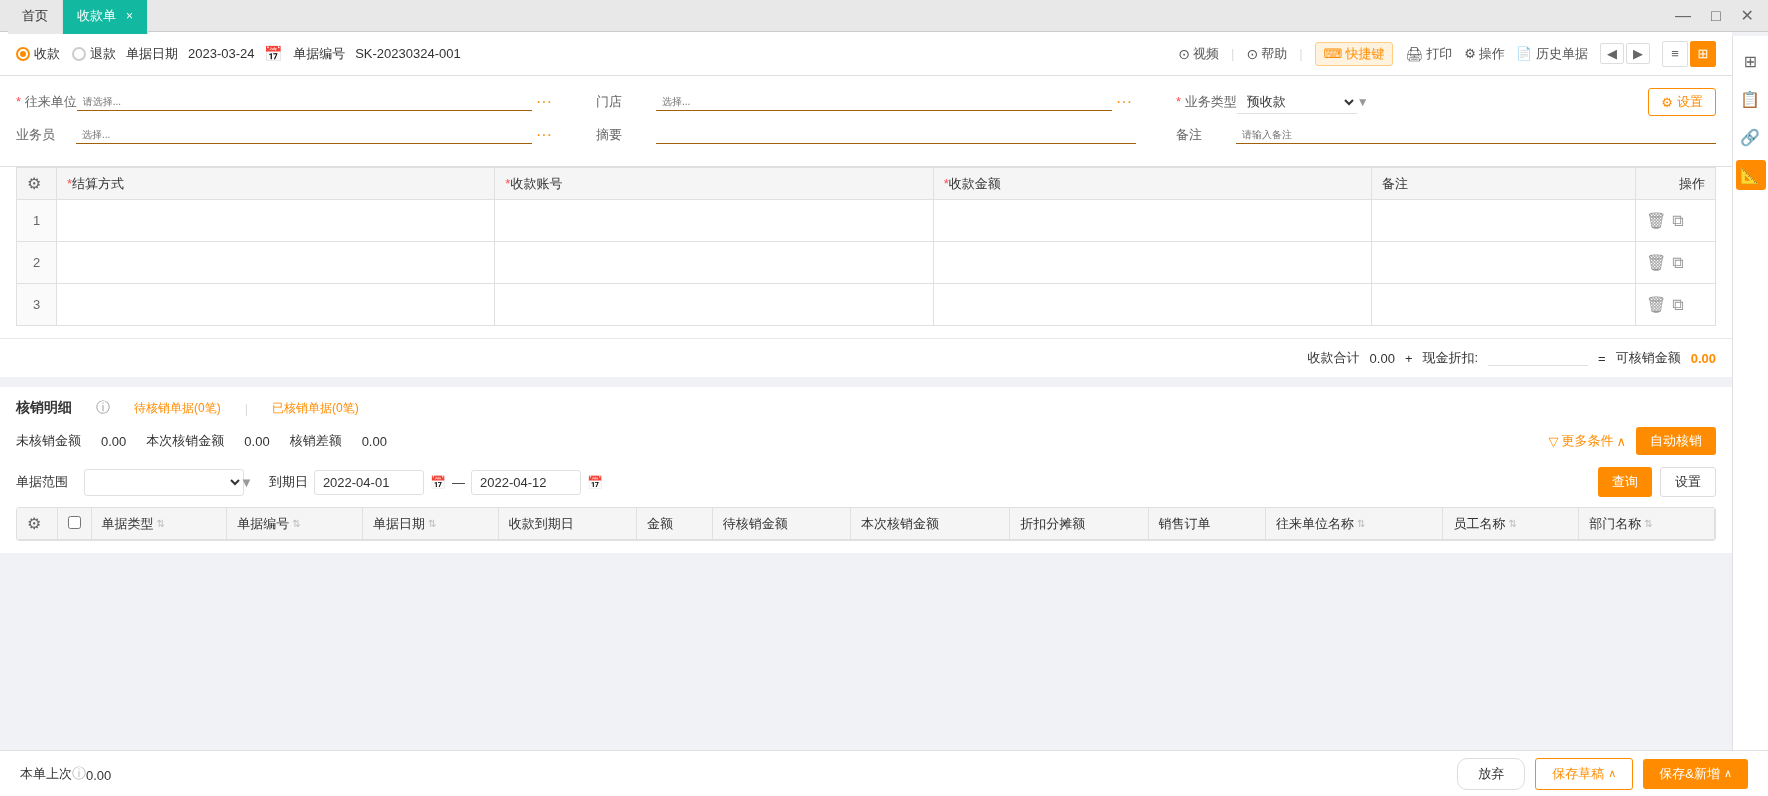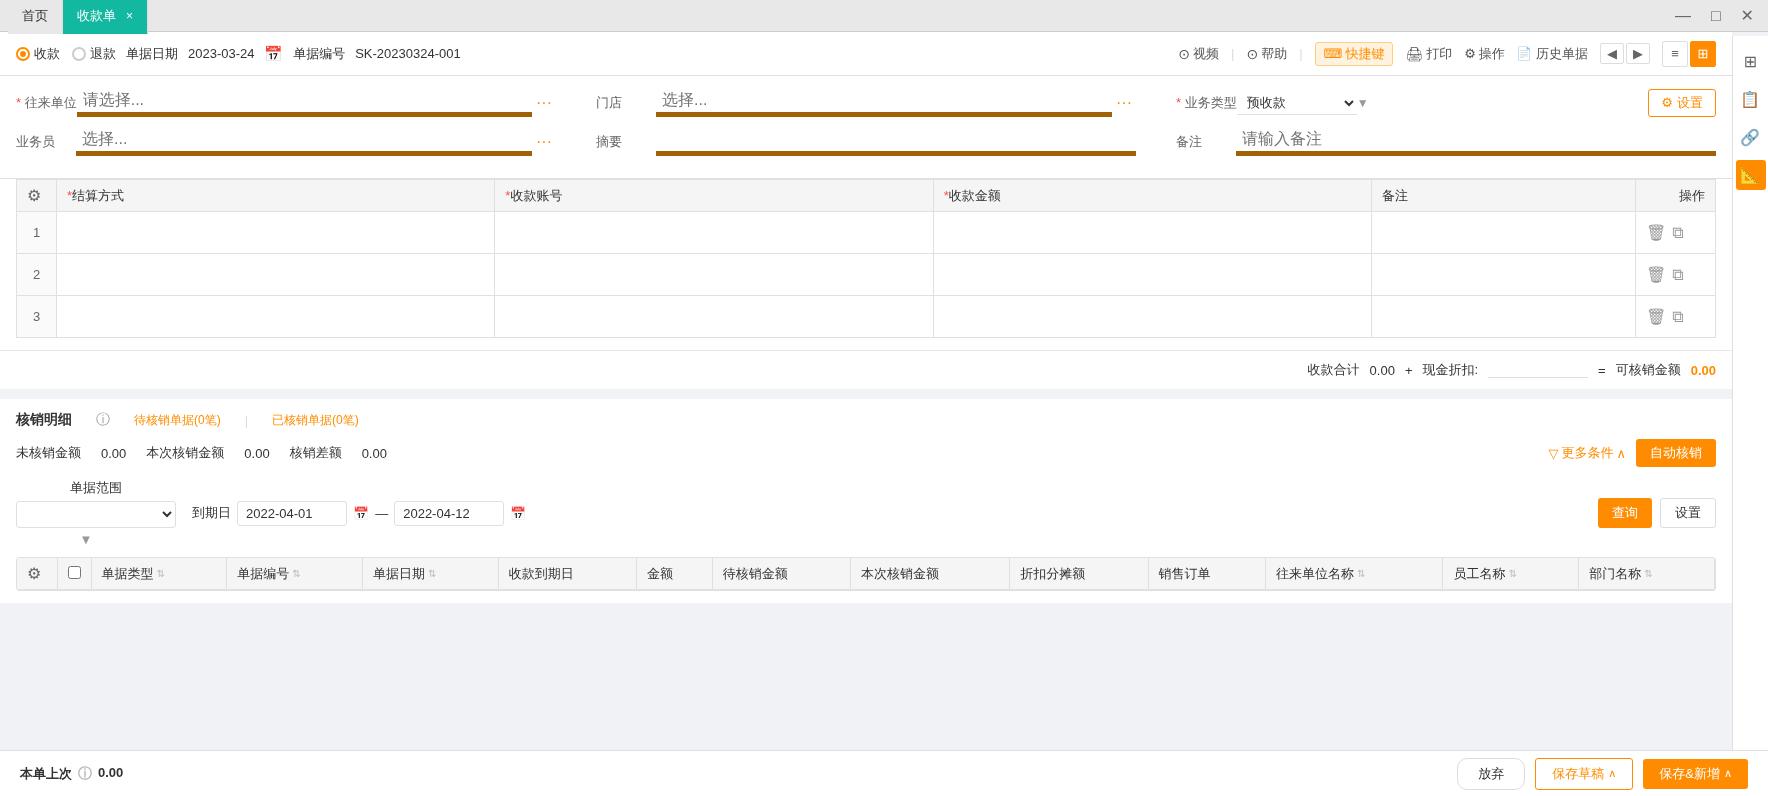--- a/index.html
+++ b/index.html
@@ -48,22 +48,22 @@
     .menu-icon-btn.active { background: #ff8c00; color: #fff; border-color: #ff8c00; }
 
     
     .form-area {
       background: #fff; padding: 12px 16px; border-bottom: 1px solid #e0e0e0;
     }
     .form-row { display: flex; align-items: center; gap: 0; margin-bottom: 10px; }
     .form-field { display: flex; align-items: center; flex: 1; }
     .form-label { color: #666; font-size: 13px; white-space: nowrap; min-width: 60px; }
     .form-input {
-      border: none; border-bottom: 5px solid #a16207; padding: 3px 6px;
-      color: #999; font-size: 16px; outline: none; flex: 1; min-width: 180px;
+      border: none; border-bottom: 1px solid #a16207; padding: 3px 6px;
+      color: #999; font-size: 10px; outline: none; flex: 1; min-width: 180px;
     }
     .form-input-wide { min-width: 280px; }
     .more-btn { color: #ff8c00; cursor: pointer; font-size: 16px; padding: 0 4px; }
     .field-sep { width: 40px; }
     .settings-btn {
       border: 1px solid #ff8c00; color: #ff8c00; background: #fff;
       padding: 4px 12px; border-radius: 3px; cursor: pointer; font-size: 12px;
       display: flex; align-items: center; gap: 4px;
     }
     .dropdown-select {
@@ -133,42 +133,42 @@
       border: 1px solid #e0e0e0; padding: 4px 8px; border-radius: 3px;
       font-size: 13px; color: #333; outline: none; width: 110px;
     }
     .date-icon { color: #ff8c00; cursor: pointer; }
     .range-sep { color: #333; }
     .filter-select {
       border: 1px solid #e0e0e0; padding: 4px 8px; border-radius: 3px;
       font-size: 13px; color: #333; outline: none; min-width: 160px; background: #fff;
       cursor: pointer;
     }
-    .filter-dropdown { display: flex; align-items: center; gap: 4px; flex-direction: column; }
+    .filter-dropdown { display: flex; align-items: center; gap: 16px; }
     .filter-label { color: #333; font-size: 13px; white-space: nowrap; }
 
     
     .writeoff-table-wrap { border: 1px solid #e0e0e0; border-radius: 3px; overflow: hidden; }
     .writeoff-table { width: 100%; border-collapse: collapse; }
     .writeoff-table th {
       background: #f5f5f5; border-bottom: 1px solid #e0e0e0;
       border-right: 1px solid #e0e0e0; padding: 6px 10px;
       text-align: left; font-weight: normal; color: #333; font-size: 13px;
       white-space: nowrap;
     }
     .th-sort { display: flex; align-items: center; gap: 3px; }
     .sort-icon { color: #bbb; font-size: 10px; }
 
     
     .bottom-bar {
       position: fixed; bottom: 0; left: 0; right: 0; height: 46px;
       background: #fff; border-top: 1px solid #e0e0e0;
       display: flex; align-items: center; padding: 0 20px; gap: 10px;
     }
-    .bottom-info { display: flex; align-items: flex-start; gap: 6px; color: #333; font-size: 13px; font-weight: bold; }
+    .bottom-info { display: flex; align-items: flex-end; color: #333; font-size: 13px; }
     .bottom-info .info-icon2 { color: #bbb; font-size: 14px; }
     .bottom-right { margin-left: auto; display: flex; gap: 10px; align-items: center; }
     .discard-btn {
       background: #fff; color: #333; border: 1px solid #ddd; padding: 6px 20px;
       border-radius: 10px; cursor: pointer; font-size: 13px;
     }
     .save-draft-btn {
       background: #fff; color: #ff8c00; border: 1px solid #ff8c00; padding: 6px 16px;
       border-radius: 3px; cursor: pointer; font-size: 13px; display: flex; align-items: center; gap: 4px;
     }

